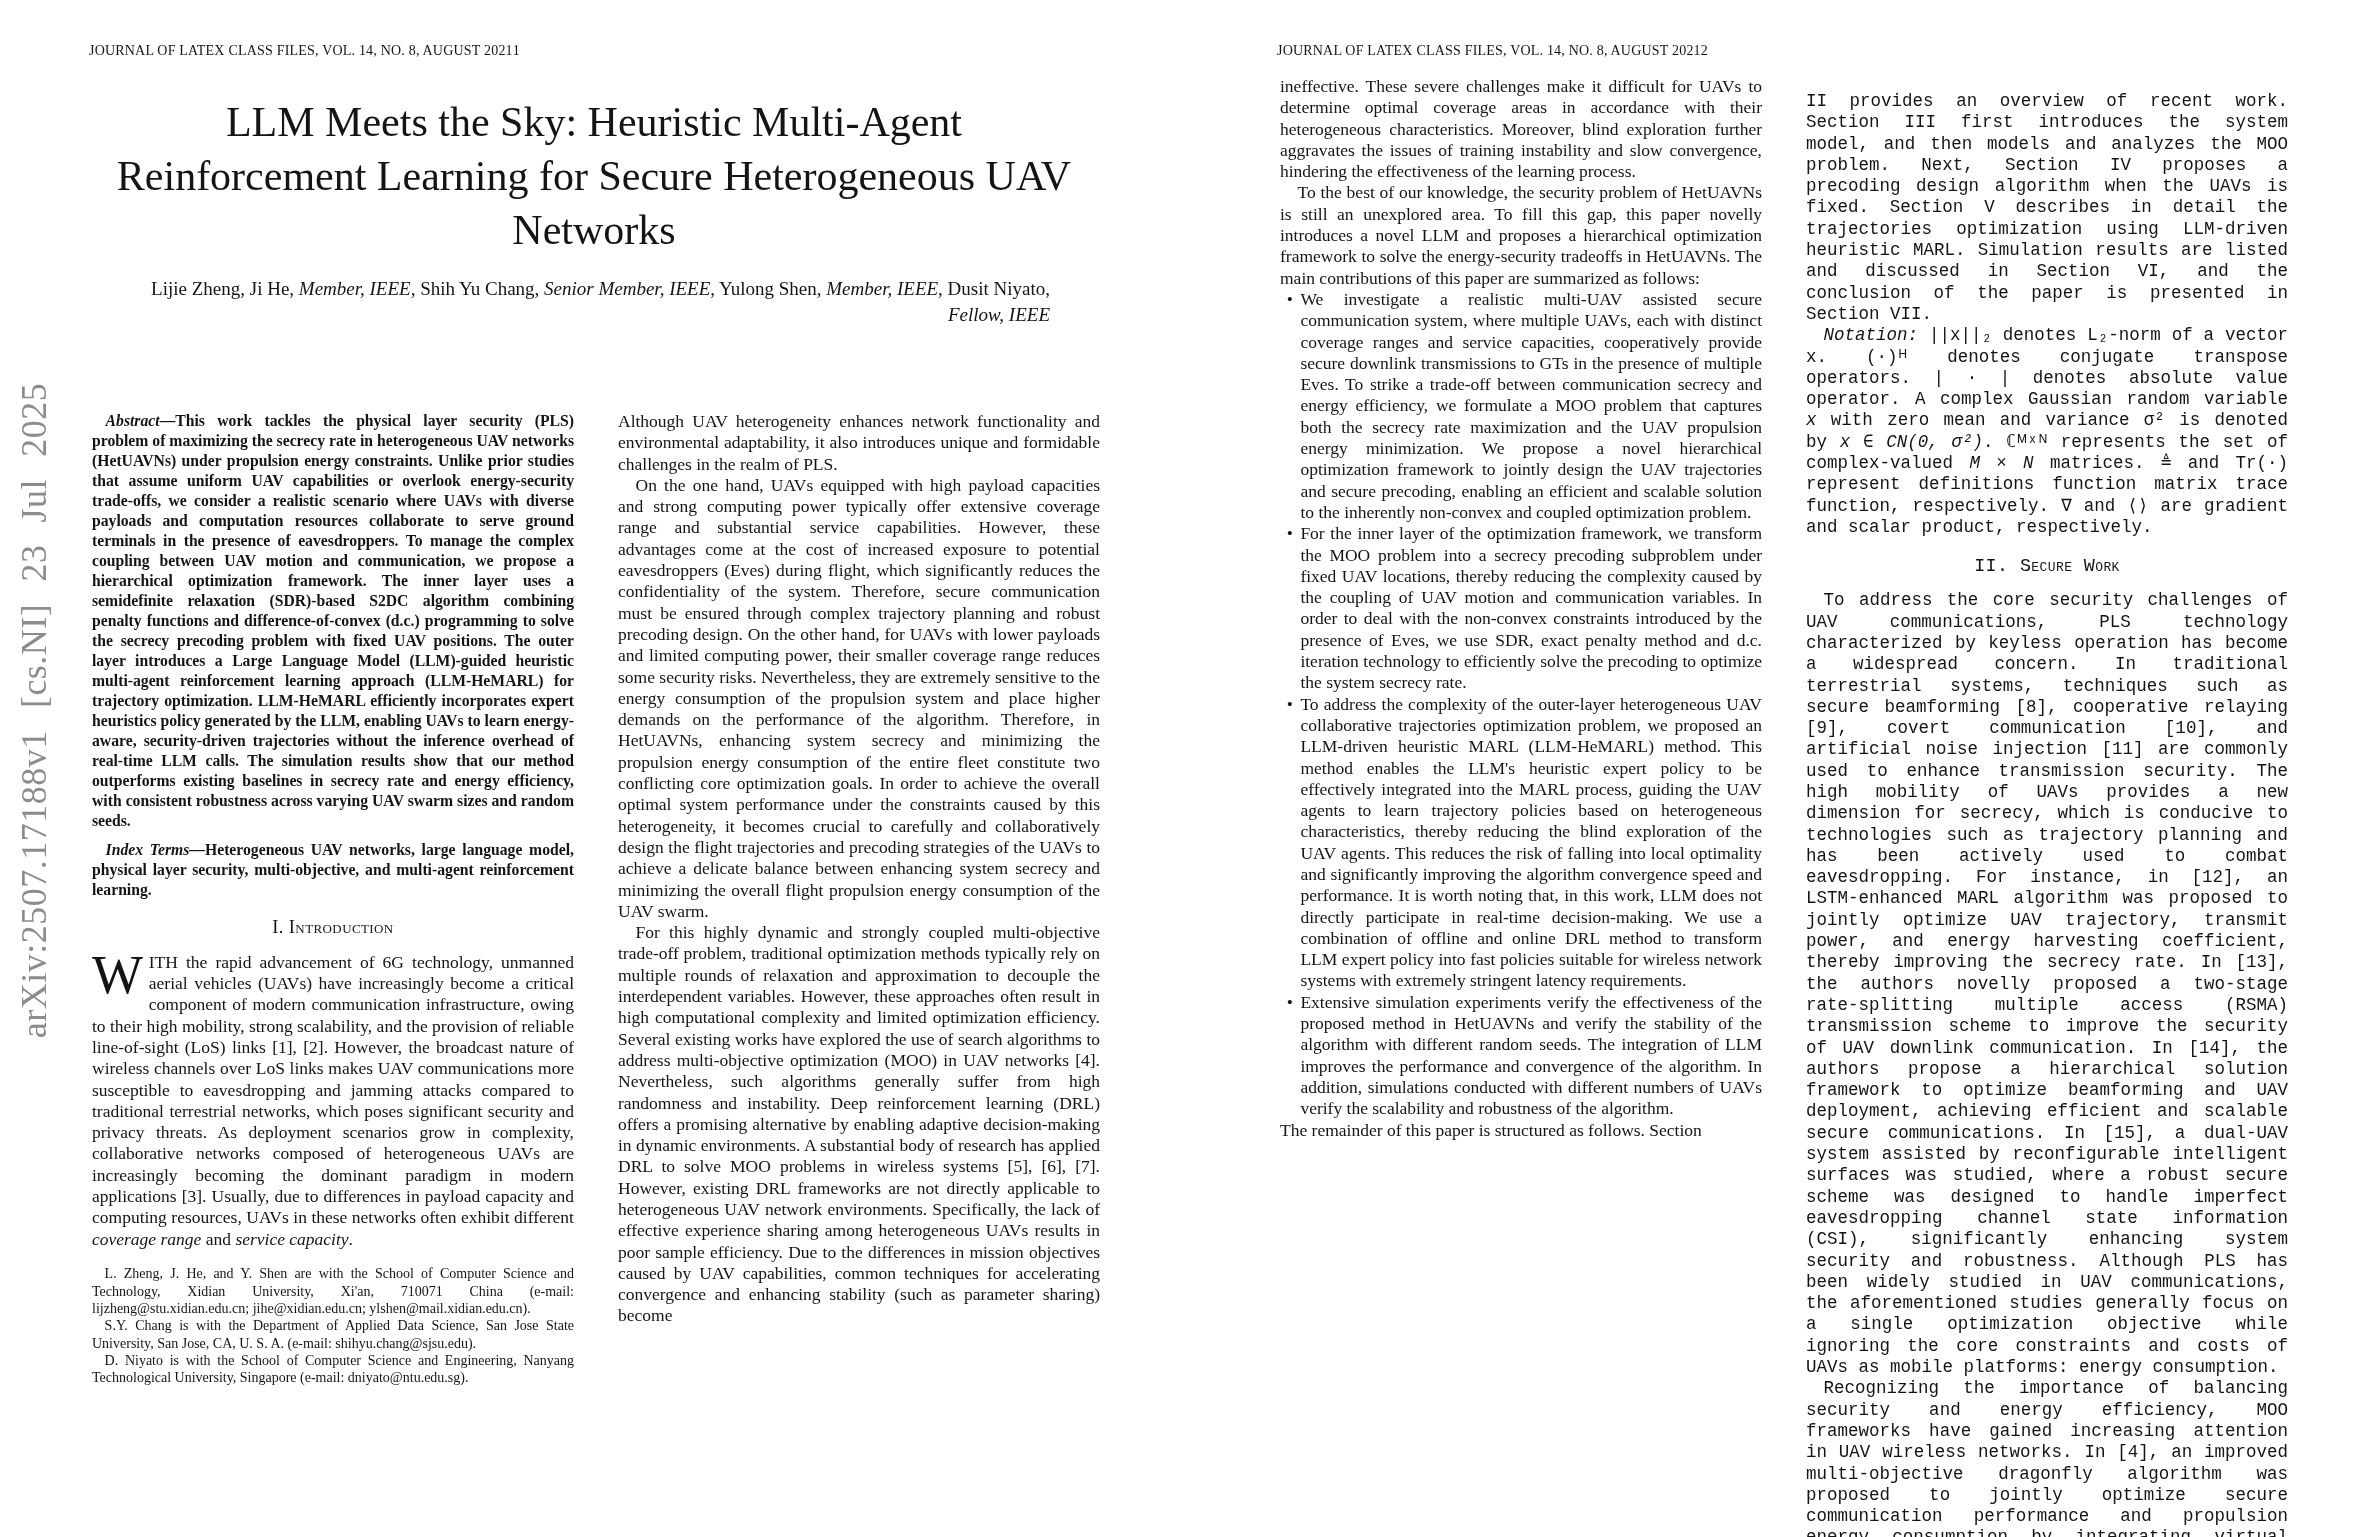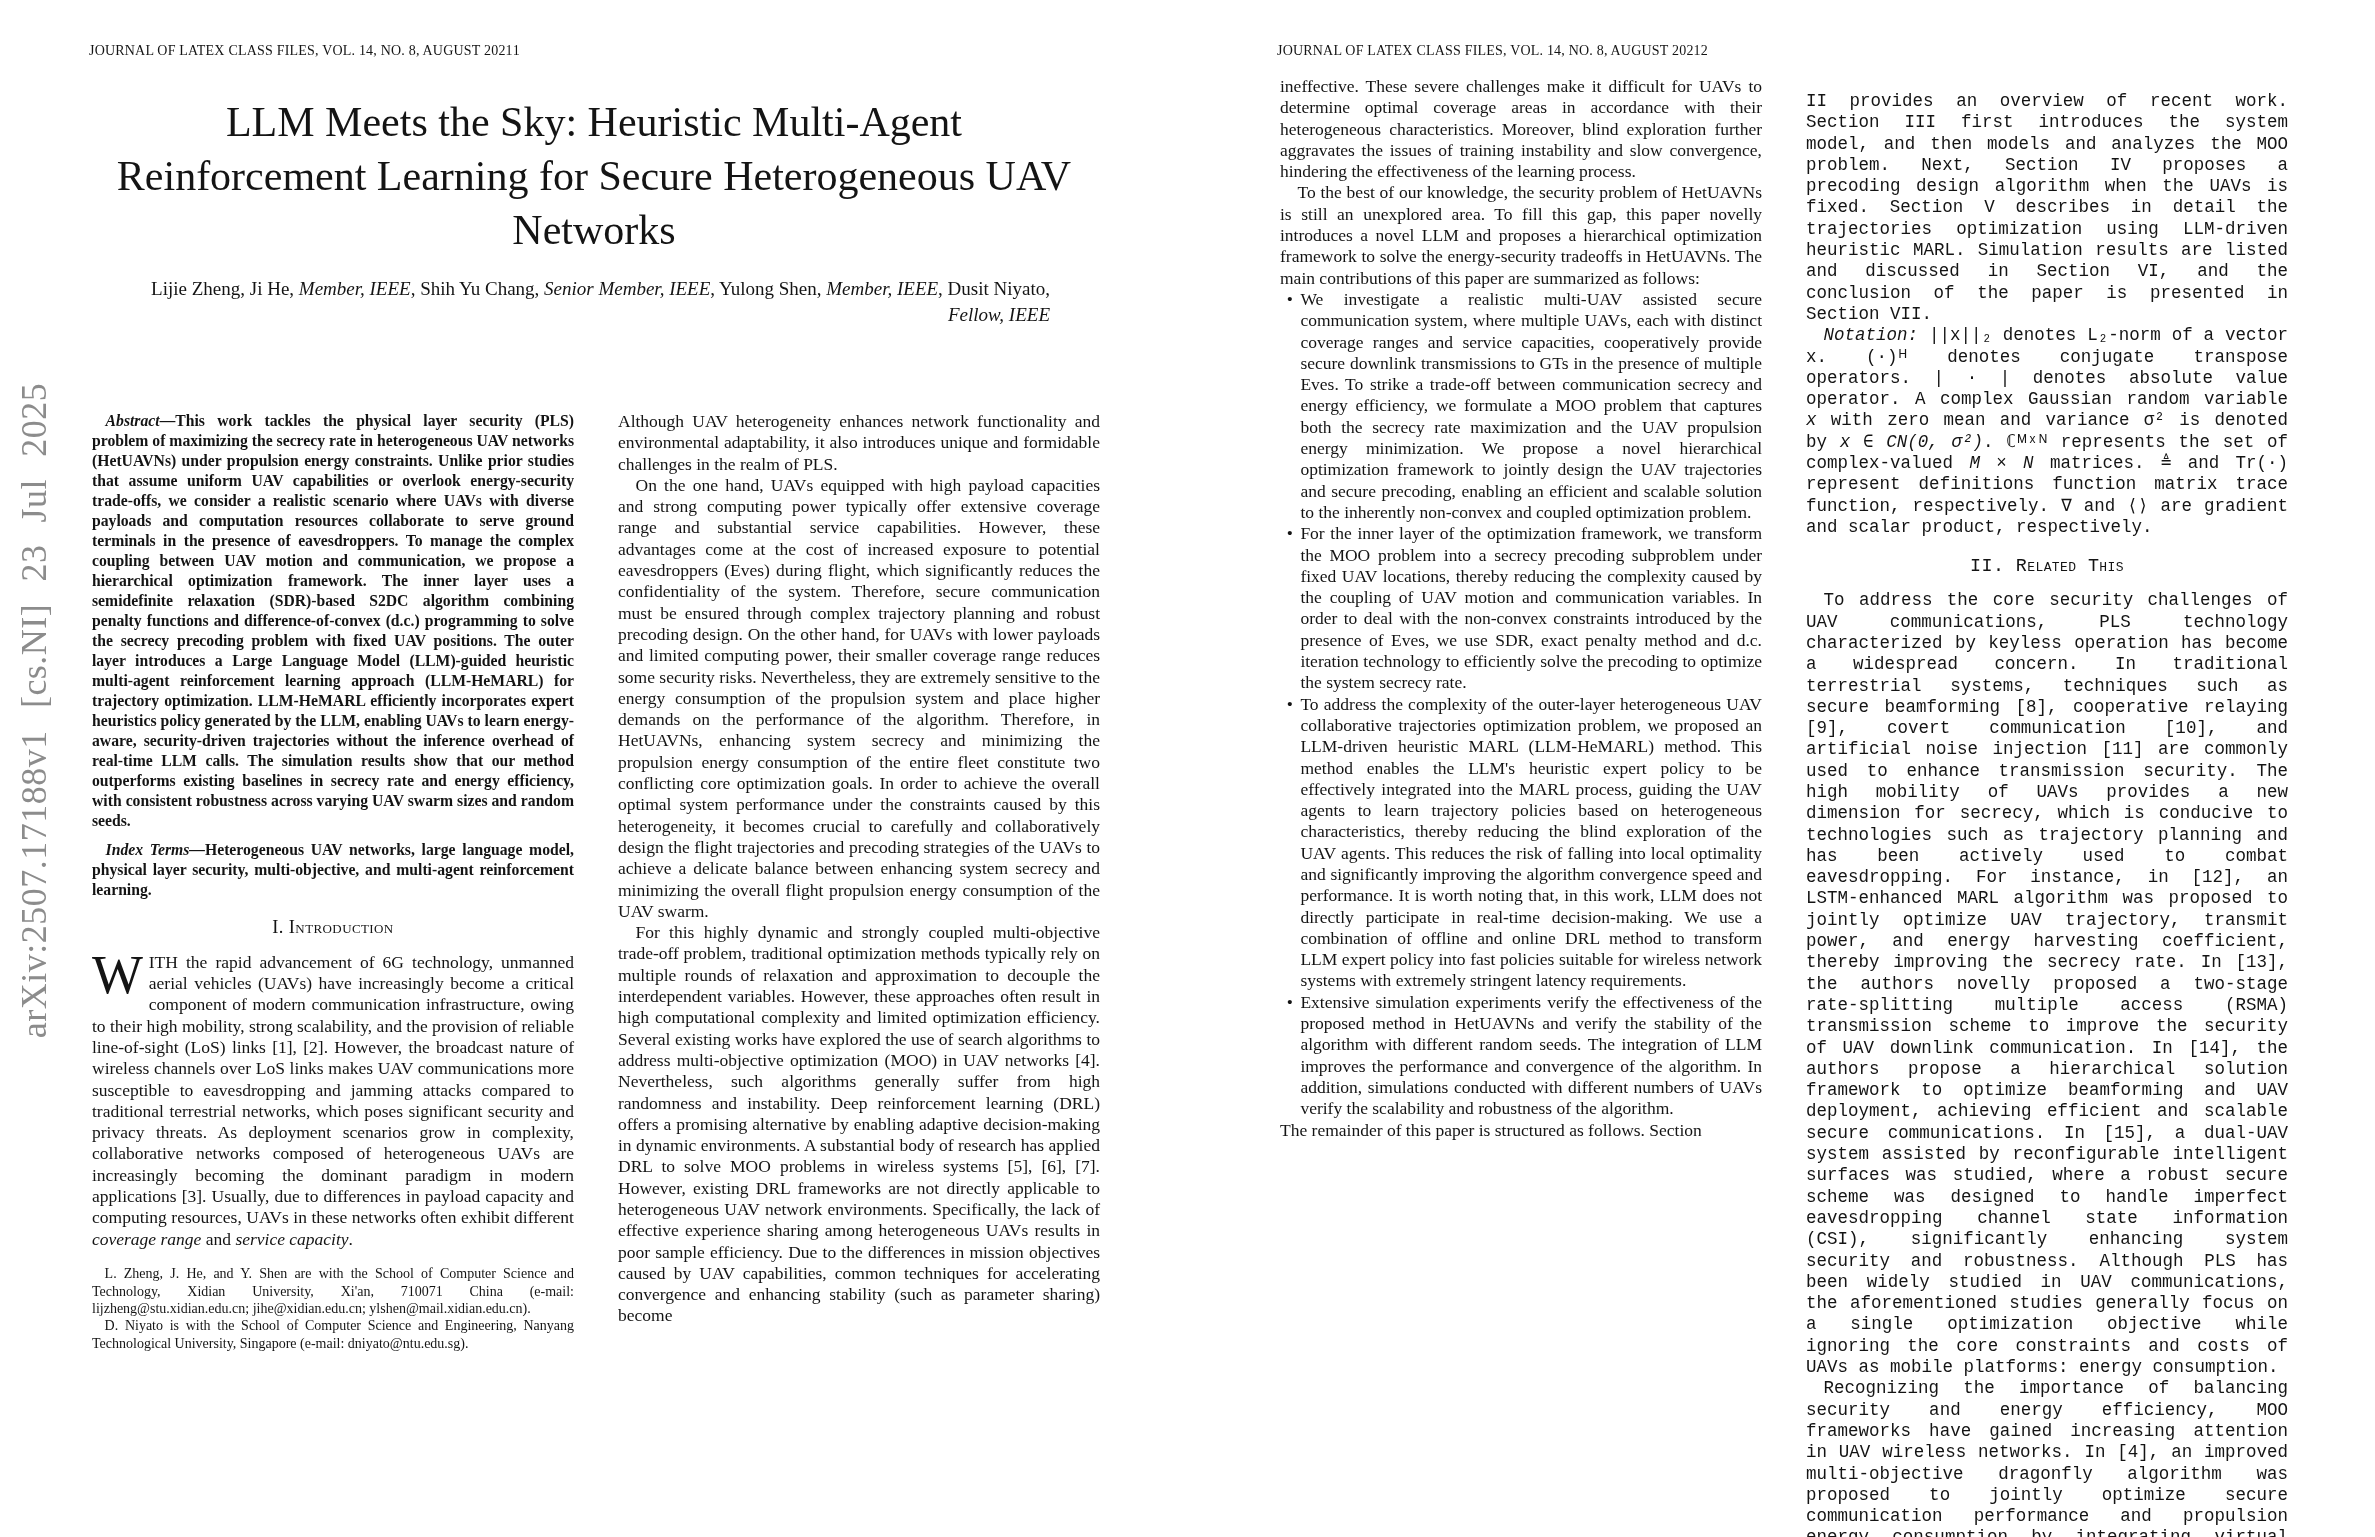--- a/index.html
+++ b/index.html
@@ -47,20 +47,21 @@
 
   <div class="authors" style="left:138px;top:276px;width:912px;"><span>Lijie Zheng, Ji He, </span><span style="font-style: italic;">Member, IEEE</span><span>, Shih Yu Chang, </span><span style="font-style: italic;">Senior Member, IEEE</span><span>, Yulong Shen, </span><span style="font-style: italic;">Member, IEEE</span><span>, Dusit Niyato, </span><span style="font-style: italic;">Fellow, IEEE</span></div>
 
   <div class="col" style="left:92px;top:411px;width:482px;">
     <p class="abs"><span style="font-style: italic;">Abstract—</span><span>This work tackles the physical layer security (PLS) problem of maximizing the secrecy rate in heterogeneous UAV networks (HetUAVNs) under propulsion energy constraints. Unlike prior studies that assume uniform UAV capabilities or overlook energy-security trade-offs, we consider a realistic scenario where UAVs with diverse payloads and computation resources collaborate to serve ground terminals in the presence of eavesdroppers. To manage the complex coupling between UAV motion and communication, we propose a hierarchical optimization framework. The inner layer uses a semidefinite relaxation (SDR)-based S2DC algorithm combining penalty functions and difference-of-convex (d.c.) programming to solve the secrecy precoding problem with fixed UAV positions. The outer layer introduces a Large Language Model (LLM)-guided heuristic multi-agent reinforcement learning approach (LLM-HeMARL) for trajectory optimization. LLM-HeMARL efficiently incorporates expert heuristics policy generated by the LLM, enabling UAVs to learn energy-aware, security-driven trajectories without the inference overhead of real-time LLM calls. The simulation results show that our method outperforms existing baselines in secrecy rate and energy efficiency, with consistent robustness across varying UAV swarm sizes and random seeds.</span></p>
     <p class="abs abs2"><span style="font-style: italic;">Index Terms—</span><span>Heterogeneous UAV networks, large language model, physical layer security, multi-objective, and multi-agent reinforcement learning.</span></p>
     <div class="sec">I. Introduction</div>
     <p class="bp"><span class="dc">W</span><span><span>ITH the rapid advancement of 6G technology, unmanned aerial vehicles (UAVs) have increasingly become a critical component of modern communication infrastructure, owing to their high mobility, strong scalability, and the provision of reliable line-of-sight (LoS) links [1], [2]. However, the broadcast nature of wireless channels over LoS links makes UAV communications more susceptible to eavesdropping and jamming attacks compared to traditional terrestrial networks, which poses significant security and privacy threats. As deployment scenarios grow in complexity, collaborative networks composed of heterogeneous UAVs are increasingly becoming the dominant paradigm in modern applications [3]. Usually, due to differences in payload capacity and computing resources, UAVs in these networks often exhibit different </span><span style="font-style: italic;">coverage range</span><span> and </span><span style="font-style: italic;">service capacity</span><span>.</span></span></p>
     <div class="fns">
       <p class="fn">L. Zheng, J. He, and Y. Shen are with the School of Computer Science and Technology, Xidian University, Xi'an, 710071 China (e-mail: lijzheng@stu.xidian.edu.cn; jihe@xidian.edu.cn; ylshen@mail.xidian.edu.cn).</p>
+      <p class="fn">S.Y. Chang is with the Department of Applied Data Science, San Jose State University, San Jose, CA, U. S. A. (e-mail: shihyu.chang@sjsu.edu).</p>
       <p class="fn">D. Niyato is with the School of Computer Science and Engineering, Nanyang Technological University, Singapore (e-mail: dniyato@ntu.edu.sg).</p>
     </div>
   </div>
 
   <div class="col" style="left:618px;top:411px;width:482px;">
     <p class="bp">Although UAV heterogeneity enhances network functionality and environmental adaptability, it also introduces unique and formidable challenges in the realm of PLS.</p>
     <p class="bp ind">On the one hand, UAVs equipped with high payload capacities and strong computing power typically offer extensive coverage range and substantial service capabilities. However, these advantages come at the cost of increased exposure to potential eavesdroppers (Eves) during flight, which significantly reduces the confidentiality of the system. Therefore, secure communication must be ensured through complex trajectory planning and robust precoding design. On the other hand, for UAVs with lower payloads and limited computing power, their smaller coverage range reduces some security risks. Nevertheless, they are extremely sensitive to the energy consumption of the propulsion system and place higher demands on the performance of the algorithm. Therefore, in HetUAVNs, enhancing system secrecy and minimizing the propulsion energy consumption of the entire fleet constitute two conflicting core optimization goals. In order to achieve the overall optimal system performance under the constraints caused by this heterogeneity, it becomes crucial to carefully and collaboratively design the flight trajectories and precoding strategies of the UAVs to achieve a delicate balance between enhancing system secrecy and minimizing the overall flight propulsion energy consumption of the UAV swarm.</p>
     <p class="bp ind">For this highly dynamic and strongly coupled multi-objective trade-off problem, traditional optimization methods typically rely on multiple rounds of relaxation and approximation to decouple the interdependent variables. However, these approaches often result in high computational complexity and limited optimization efficiency. Several existing works have explored the use of search algorithms to address multi-objective optimization (MOO) in UAV networks [4]. Nevertheless, such algorithms generally suffer from high randomness and instability. Deep reinforcement learning (DRL) offers a promising alternative by enabling adaptive decision-making in dynamic environments. A substantial body of research has applied DRL to solve MOO problems in wireless systems [5], [6], [7]. However, existing DRL frameworks are not directly applicable to heterogeneous UAV network environments. Specifically, the lack of effective experience sharing among heterogeneous UAVs results in poor sample efficiency. Due to the differences in mission objectives caused by UAV capabilities, common techniques for accelerating convergence and enhancing stability (such as parameter sharing) become</p>
   </div>
 
@@ -77,19 +78,19 @@
       <li>For the inner layer of the optimization framework, we transform the MOO problem into a secrecy precoding subproblem under fixed UAV locations, thereby reducing the complexity caused by the coupling of UAV motion and communication variables. In order to deal with the non-convex constraints introduced by the presence of Eves, we use SDR, exact penalty method and d.c. iteration technology to efficiently solve the precoding to optimize the system secrecy rate.</li>
       <li>To address the complexity of the outer-layer heterogeneous UAV collaborative trajectories optimization problem, we proposed an LLM-driven heuristic MARL (LLM-HeMARL) method. This method enables the LLM's heuristic expert policy to be effectively integrated into the MARL process, guiding the UAV agents to learn trajectory policies based on heterogeneous characteristics, thereby reducing the blind exploration of the UAV agents. This reduces the risk of falling into local optimality and significantly improving the algorithm convergence speed and performance. It is worth noting that, in this work, LLM does not directly participate in real-time decision-making. We use a combination of offline and online DRL method to transform LLM expert policy into fast policies suitable for wireless network systems with extremely stringent latency requirements.</li>
       <li>Extensive simulation experiments verify the effectiveness of the proposed method in HetUAVNs and verify the stability of the algorithm with different random seeds. The integration of LLM improves the performance and convergence of the algorithm. In addition, simulations conducted with different numbers of UAVs verify the scalability and robustness of the algorithm.</li>
     </ul>
     <p class="bp">The remainder of this paper is structured as follows. Section</p>
   </div>
 
   <div class="col" style="left:1806px;top:91px;width:482px;font-family:Liberation Mono, monospace;">
     <p class="bp">II provides an overview of recent work. Section III first introduces the system model, and then models and analyzes the MOO problem. Next, Section IV proposes a precoding design algorithm when the UAVs is fixed. Section V describes in detail the trajectories optimization using LLM-driven heuristic MARL. Simulation results are listed and discussed in Section VI, and the conclusion of the paper is presented in Section VII.</p>
     <p class="bp ind"><span style="font-style: italic;">Notation: </span><span>||x||₂ denotes L₂-norm of a vector x. (·)ᴴ denotes conjugate transpose operators. | · | denotes absolute value operator. A complex Gaussian random variable </span><span style="font-style: italic;">x</span><span> with zero mean and variance σ² is denoted by </span><span style="font-style: italic;">x ∈ CN(0, σ²)</span><span>. ℂᴹˣᴺ represents the set of complex-valued </span><span style="font-style: italic;">M × N</span><span> matrices. ≜ and Tr(·) represent definitions function matrix trace function, respectively. ∇ and ⟨⟩ are gradient and scalar product, respectively.</span></p>
-    <div class="sec">II. Related This</div>
+    <div class="sec">II. Secure Work</div>
     <p class="bp ind">To address the core security challenges of UAV communications, PLS technology characterized by keyless operation has become a widespread concern. In traditional terrestrial systems, techniques such as secure beamforming [8], cooperative relaying [9], covert communication [10], and artificial noise injection [11] are commonly used to enhance transmission security. The high mobility of UAVs provides a new dimension for secrecy, which is conducive to technologies such as trajectory planning and has been actively used to combat eavesdropping. For instance, in [12], an LSTM-enhanced MARL algorithm was proposed to jointly optimize UAV trajectory, transmit power, and energy harvesting coefficient, thereby improving the secrecy rate. In [13], the authors novelly proposed a two-stage rate-splitting multiple access (RSMA) transmission scheme to improve the security of UAV downlink communication. In [14], the authors propose a hierarchical solution framework to optimize beamforming and UAV deployment, achieving efficient and scalable secure communications. In [15], a dual-UAV system assisted by reconfigurable intelligent surfaces was studied, where a robust secure scheme was designed to handle imperfect eavesdropping channel state information (CSI), significantly enhancing system security and robustness. Although PLS has been widely studied in UAV communications, the aforementioned studies generally focus on a single optimization objective while ignoring the core constraints and costs of UAVs as mobile platforms: energy consumption.</p>
     <p class="bp ind">Recognizing the importance of balancing security and energy efficiency, MOO frameworks have gained increasing attention in UAV wireless networks. In [4], an improved multi-objective dragonfly algorithm was proposed to jointly optimize secure communication performance and propulsion energy consumption by integrating virtual antenna arrays with collaborative beamforming. In [5], a generative diffusion model was introduced to enhance the capability of DRL in capturing complex data distributions, enabling effective MOO solutions for UAV systems facing mobile eavesdropping threats. The authors in [16] considered the data collection and dissemination scenarios of UAV-assisted IoT and designed a solution</p>
   </div>
 
 </div>
 
 
 </body></html>

